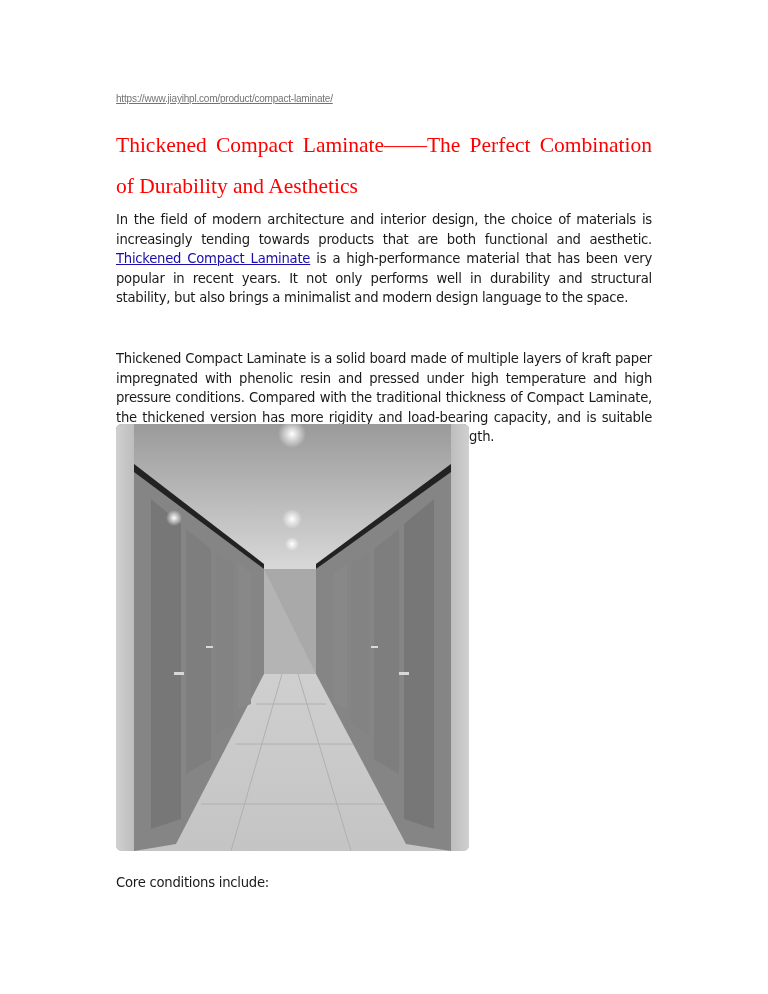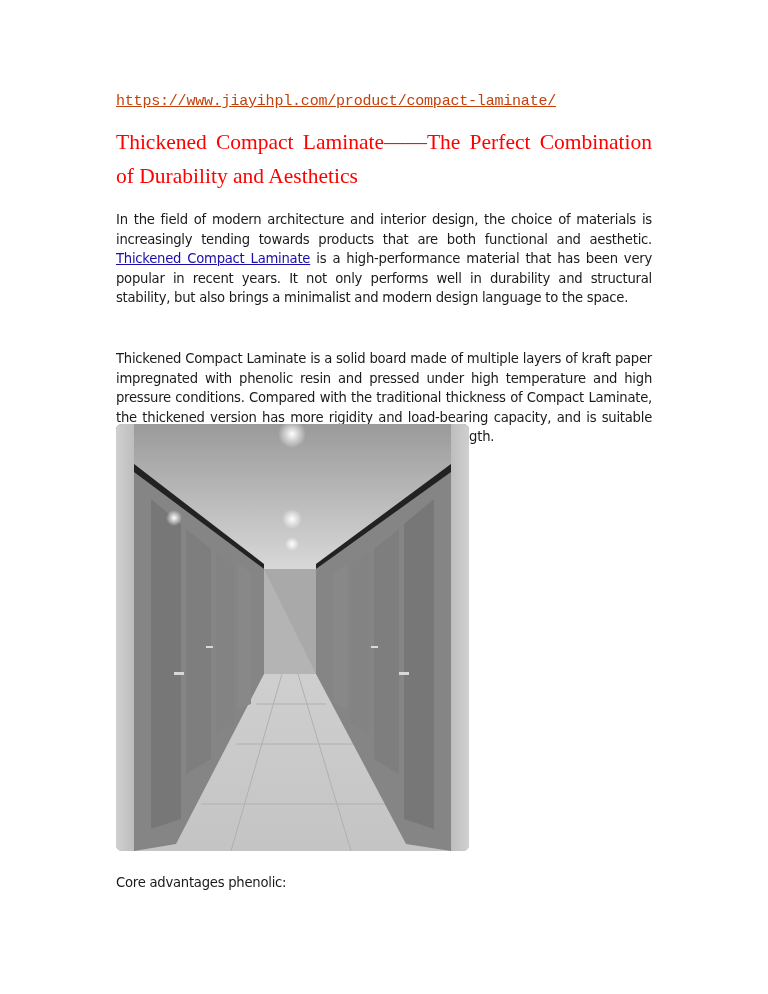--- a/index.html
+++ b/index.html
@@ -1,19 +1,19 @@
 <!DOCTYPE html>
 <html><head>
 <meta charset="utf-8">
 <style>
   html, body { margin: 0; padding: 0; background: #ffffff; }
   body { width: 768px; height: 994px; position: relative; overflow: hidden; font-family: "Liberation Sans", sans-serif; color: #1a1a1a; }
   .page { position: absolute; left: 116px; top: 0; width: 536px; }
-  .url { position: absolute; top: 93px; left: 0; font-size: 15px; color: #c2410c; text-decoration: underline; font-family: Liberation Mono, monospace; letter-spacing: -0.2px; }
-  .title { position: absolute; top: 125px; left: 0; width: 536px; font-family: "Liberation Serif", serif; font-size: 21.5px; color: #ff0000; line-height: 34px; text-align: justify; text-align-last: left; margin: 0; font-weight: normal; }
+  .url { position: absolute; top: 93px; left: 0; font-size: 10px; color: #737373; text-decoration: underline; font-family: Liberation Sans, sans-serif; letter-spacing: -0.2px; }
+  .title { position: absolute; top: 125px; left: 0; width: 536px; font-family: "Liberation Serif", serif; font-size: 21.5px; color: #ff0000; line-height: 41px; text-align: justify; text-align-last: left; margin: 0; font-weight: normal; }
   .para { position: absolute; left: 0; width: 536px; font-family: "DejaVu Sans", sans-serif; font-size: 13.2px; line-height: 19.6px; text-align: justify; margin: 0; color: #1a1a1a; letter-spacing: -0.25px; }
   .p1 { top: 210px; }
   .p2 { top: 349px; }
   .link { color: #1a0dab; text-decoration: underline; }
   .photo { position: absolute; left: 0; top: 424px; width: 353px; height: 427px; border-radius: 6px; overflow: hidden; background: #bdbdbd; }
   .core { position: absolute; top: 875px; left: 0; font-family: "DejaVu Sans", sans-serif; font-size: 13.2px; color: #1a1a1a; letter-spacing: -0.25px; }
 </style>
 </head>
 <body>
 
@@ -88,14 +88,14 @@
       <rect x="283" y="248" width="10" height="3" fill="#d8d8d8"></rect>
       <rect x="255" y="222" width="7" height="2" fill="#d8d8d8"></rect>
 
       <circle cx="176" cy="95" r="10" fill="url(#light)"></circle>
       <circle cx="176" cy="120" r="7" fill="url(#light)"></circle>
       <circle cx="176" cy="10" r="14" fill="url(#light)"></circle>
       <circle cx="58" cy="94" r="8" fill="url(#light)"></circle>
     </svg>
   </div>
 
-  <div class="core">Core advantages phenolic:</div>
+  <div class="core">Core conditions include:</div>
 </div>
 
 </body></html>

